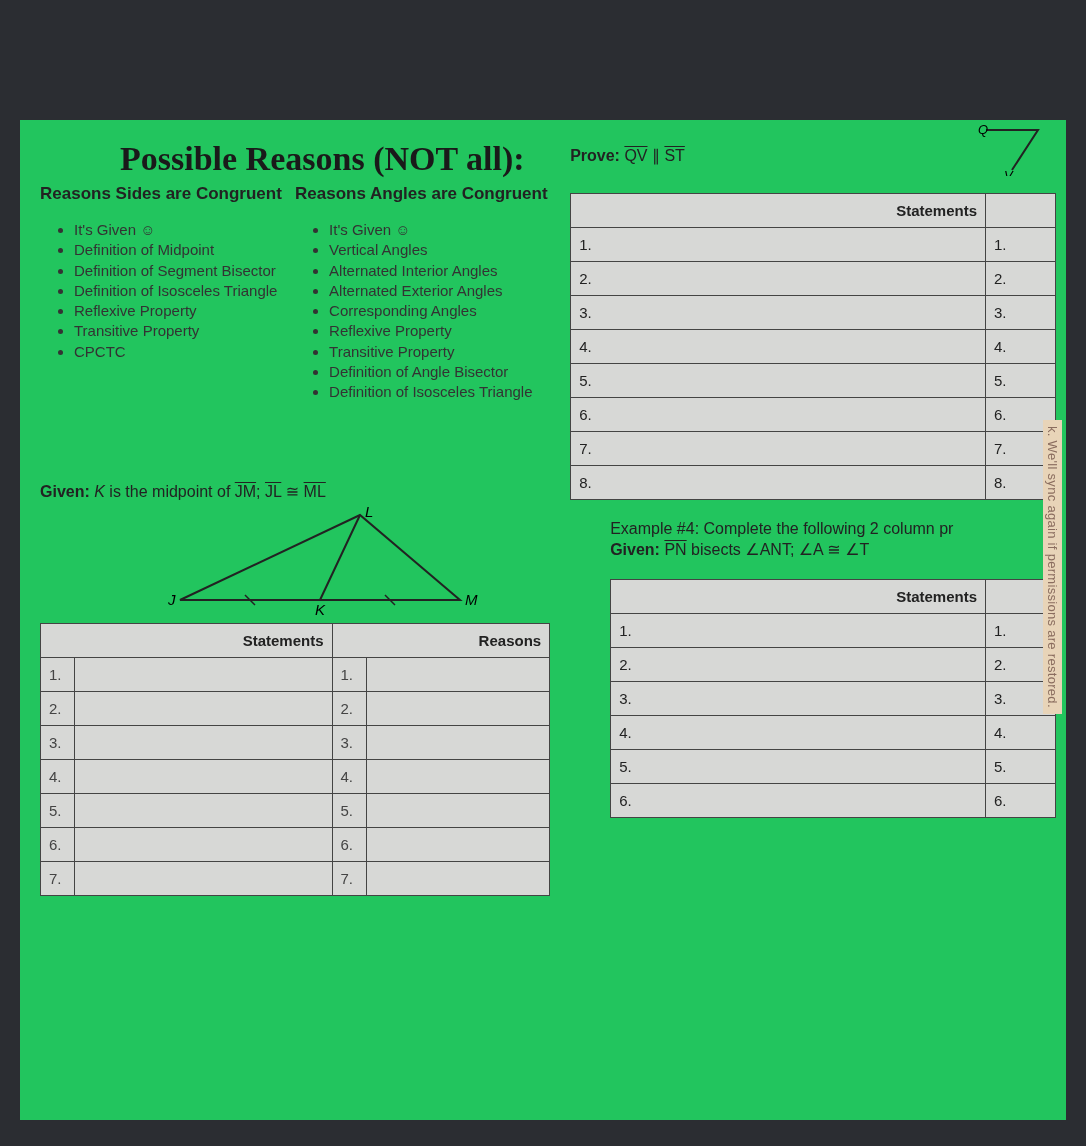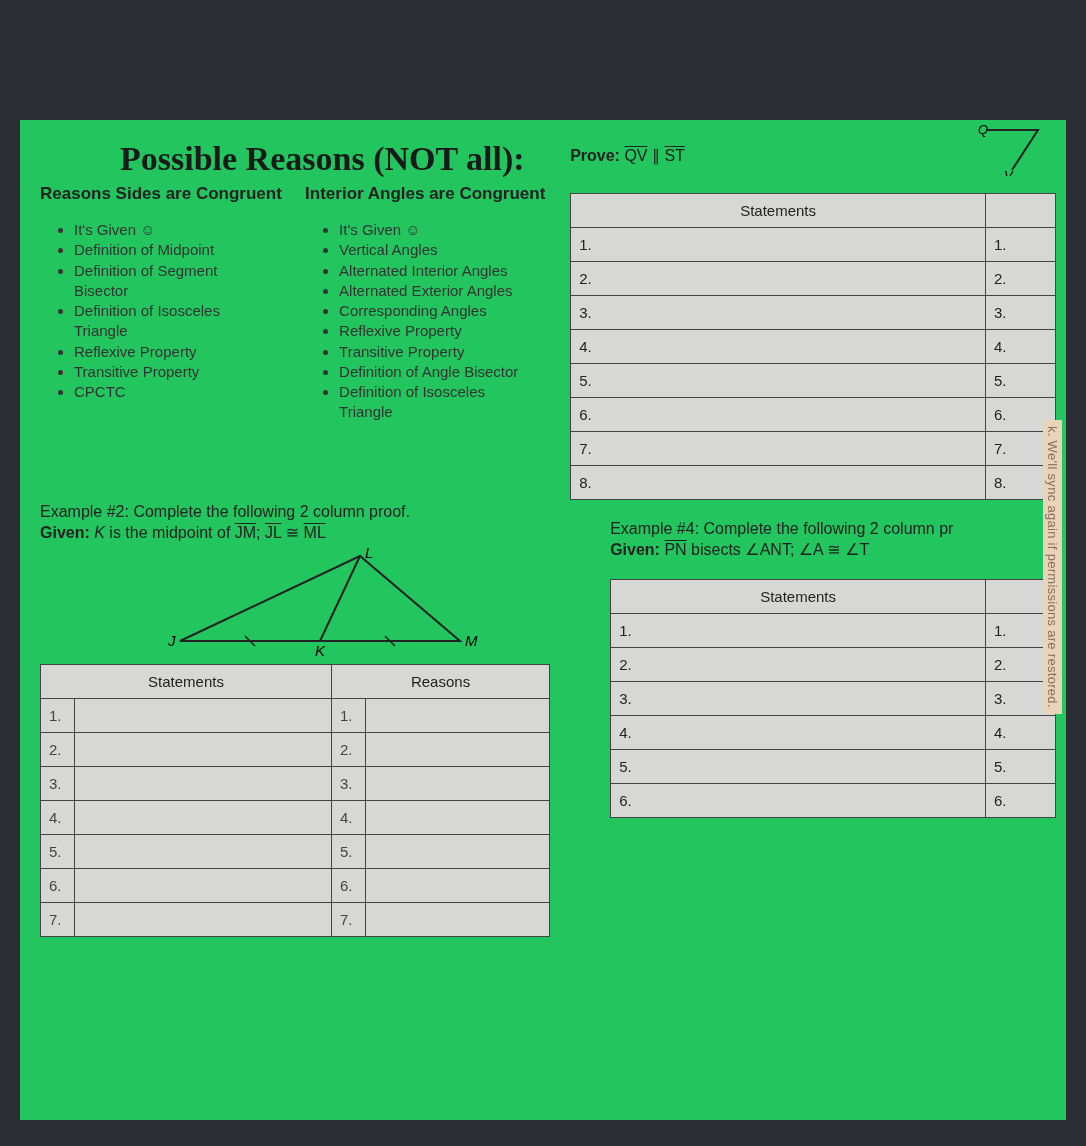--- a/index.html
+++ b/index.html
@@ -27,21 +27,21 @@
   .col { flex: 1; display: flex; flex-direction: column; }
   .col-left { flex: 1.05; }
   .col-right { flex: 1; }
   .title-script {
     font-family: "Brush Script MT", cursive;
     font-size: 34px;
     font-weight: 600;
     color: #1a1a1a;
     margin: 0 0 6px 80px;
   }
-  .sub-row { display: flex; gap: 20px; margin-bottom: 6px; }
+  .sub-row { display: flex; margin-bottom: 6px; }
   .sub-col { flex: 1; }
   .sub-head {
     font-weight: bold;
     font-size: 17px;
     color: #222;
     margin-bottom: 2px;
   }
   ul.reasons {
     margin: 16px; padding: 0 0 0 18px;
     font-size: 15px;
@@ -64,22 +64,22 @@
   }
   .proof-table th, .proof-table td {
     border: 1px solid #444;
     padding: 6px 8px;
     text-align: left;
     font-size: 15px;
     height: 34px;
     vertical-align: middle;
   }
   .proof-table th {
-    font-weight: normal;
-    text-align: center;
+    font-weight: bold;
+    text-align: right;
     background: #d7d8d6;
   }
   .proof-table td.num { width: 34px; color:#444;}
   .tri-svg { display:block; margin: 4px 0 0 120px;}
   .watermark {
     position: absolute;
     right: 4px;
     top: 300px;
     writing-mode: vertical-rl;
     font-size: 13px;
@@ -104,37 +104,36 @@
           <li>It's Given ☺</li>
           <li>Definition of Midpoint</li>
           <li>Definition of Segment Bisector</li>
           <li>Definition of Isosceles Triangle</li>
           <li>Reflexive Property</li>
           <li>Transitive Property</li>
           <li>CPCTC</li>
         </ul>
       </div>
       <div class="sub-col">
-        <div class="sub-head">Interior Angles are Congruent</div>
+        <div class="sub-head">Reasons Angles are Congruent</div>
         <ul class="reasons">
           <li>It's Given ☺</li>
           <li>Vertical Angles</li>
           <li>Alternated Interior Angles</li>
           <li>Alternated Exterior Angles</li>
           <li>Corresponding Angles</li>
           <li>Reflexive Property</li>
           <li>Transitive Property</li>
           <li>Definition of Angle Bisector</li>
           <li>Definition of Isosceles Triangle</li>
         </ul>
       </div>
     </div>
 
     <div class="example-block" style="margin-top:56px;">
-      <p>Example #2: Complete the following 2 column proof.</p>
       <p>
         <b>Given:</b>
         <i>K</i> is the midpoint of <span class="over">JM</span>; <span class="over">JL</span> ≅ <span class="over">ML</span>
       </p>
 
       <svg class="tri-svg" width="320" height="110">
         <polygon points="20,95 300,95 200,10" fill="none" stroke="#222" stroke-width="2"></polygon>
         <line x1="200" y1="10" x2="160" y2="95" stroke="#222" stroke-width="2"></line>
         <text x="8" y="100" font-size="15" font-style="italic">J</text>
         <text x="155" y="110" font-size="15" font-style="italic">K</text>

